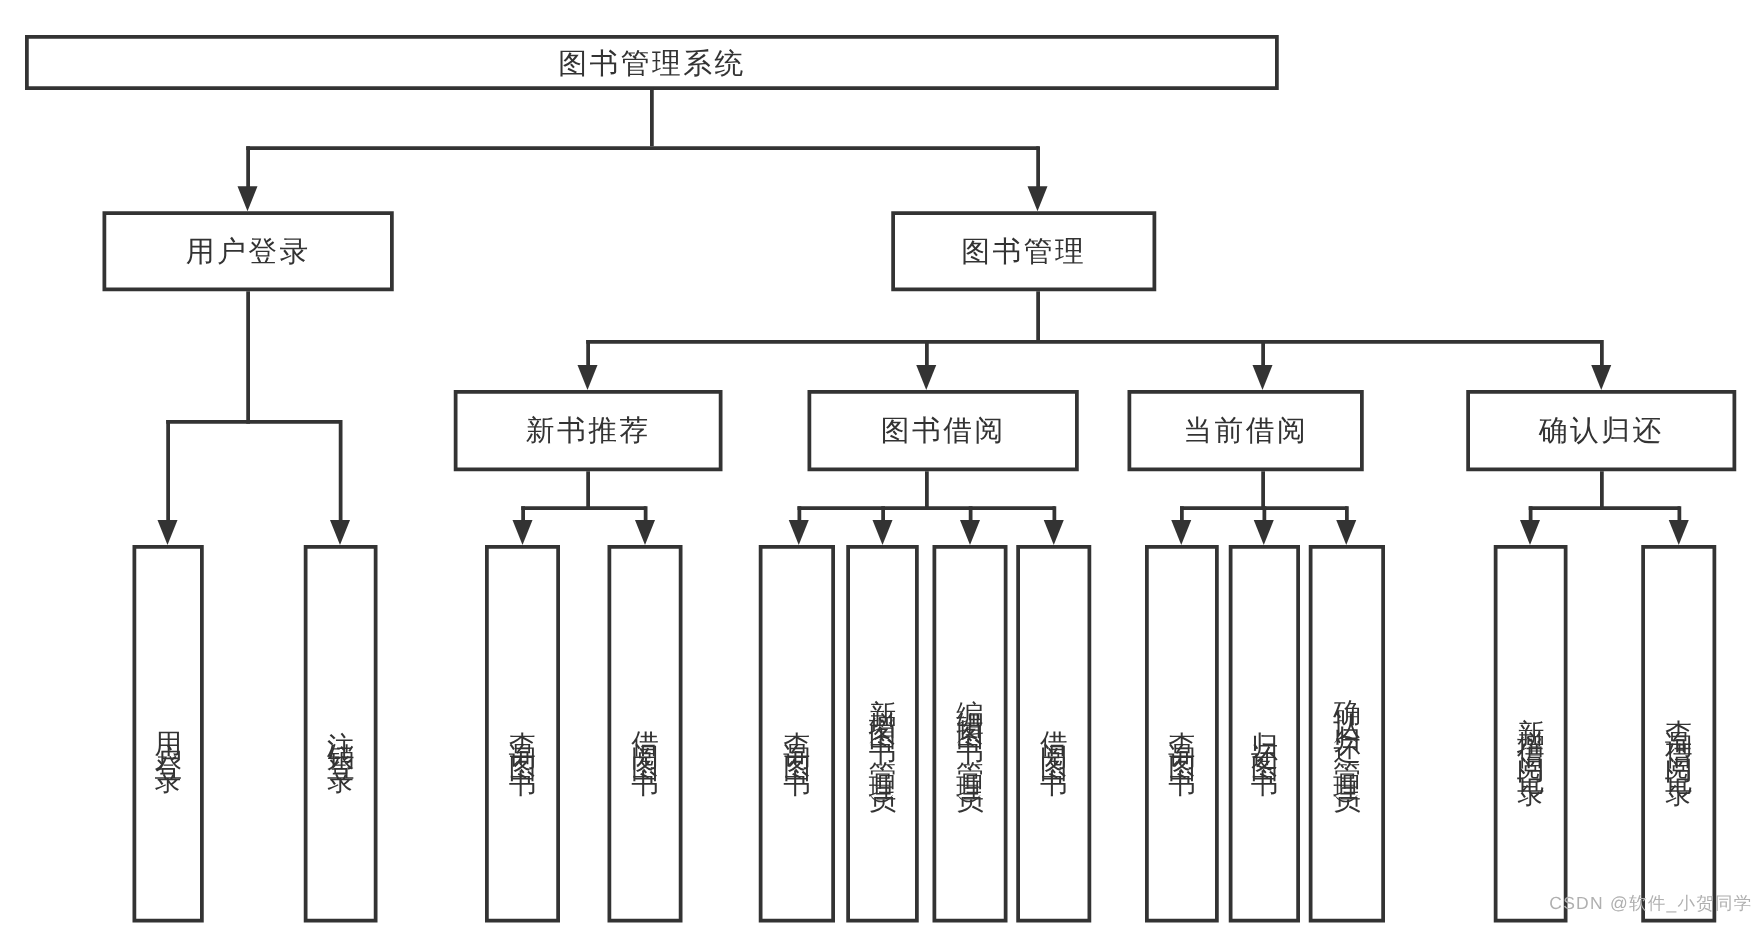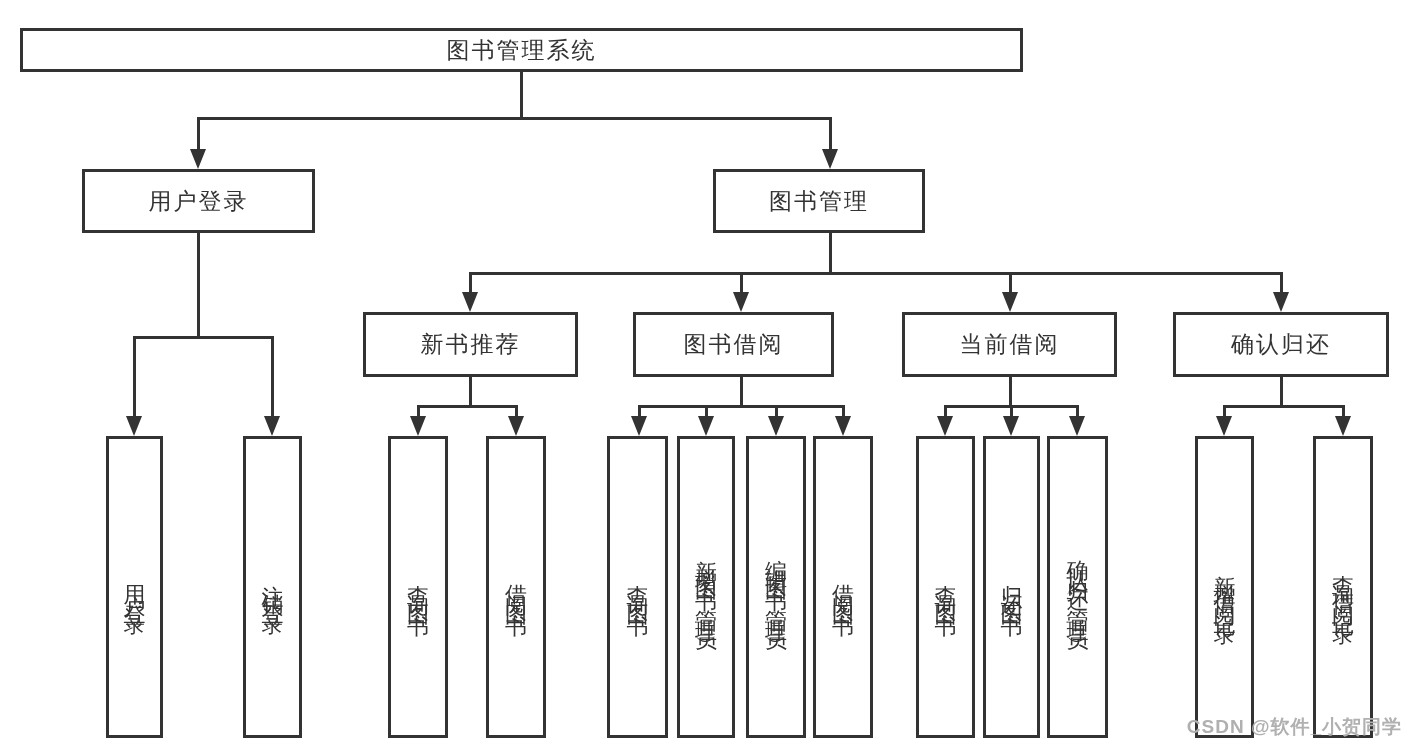--- a/index.html
+++ b/index.html
@@ -43,26 +43,25 @@
   .hline{position:absolute;height:3px;background:var(--line);}
   .arrow{
     position:absolute;width:0;height:0;
     border-left:8px solid transparent;
     border-right:8px solid transparent;
     border-top:20px solid var(--line);
   }
   .watermark{
     position:absolute;
     right:3px;top:714px;
-    font-size:19px;
+    font-size:14px;
     color:#b0b0b0;
     letter-spacing:1px;
     z-index:5;
     white-space:nowrap;
-    font-weight:bold;
   }
 </style>
 </head>
 <body>
 
 <div id="canvas">
 
   <div class="box h" style="left:20px;top:28px;width:1003px;height:44px">
     <span>图书管理系统</span>
   </div>
@@ -95,24 +94,24 @@
   <div class="vline" style="left:740px;top:272px;height:24px"></div>
   <div class="arrow" style="left:733px;top:292px"></div>
   <div class="vline" style="left:1009px;top:272px;height:24px"></div>
   <div class="arrow" style="left:1002px;top:292px"></div>
   <div class="vline" style="left:1280px;top:272px;height:24px"></div>
   <div class="arrow" style="left:1273px;top:292px"></div>
 
   <div class="box h" style="left:363px;top:312px;width:215px;height:65px">
     <span>新书推荐</span>
   </div>
-  <div class="box h" style="left:633px;top:312px;width:201px;height:65px">
+  <div class="box h" style="left:646px;top:312px;width:217px;height:65px">
     <span>图书借阅</span>
   </div>
-  <div class="box h" style="left:902px;top:312px;width:215px;height:65px">
+  <div class="box h" style="left:902px;top:312px;width:189px;height:65px">
     <span>当前借阅</span>
   </div>
   <div class="box h" style="left:1173px;top:312px;width:216px;height:65px">
     <span>确认归还</span>
   </div>
 
   <div class="vline" style="left:469px;top:377px;height:30px"></div>
   <div class="hline" style="left:417px;top:405px;width:100px"></div>
   <div class="vline" style="left:417px;top:405px;height:15px"></div>
   <div class="arrow" style="left:410px;top:416px"></div>

